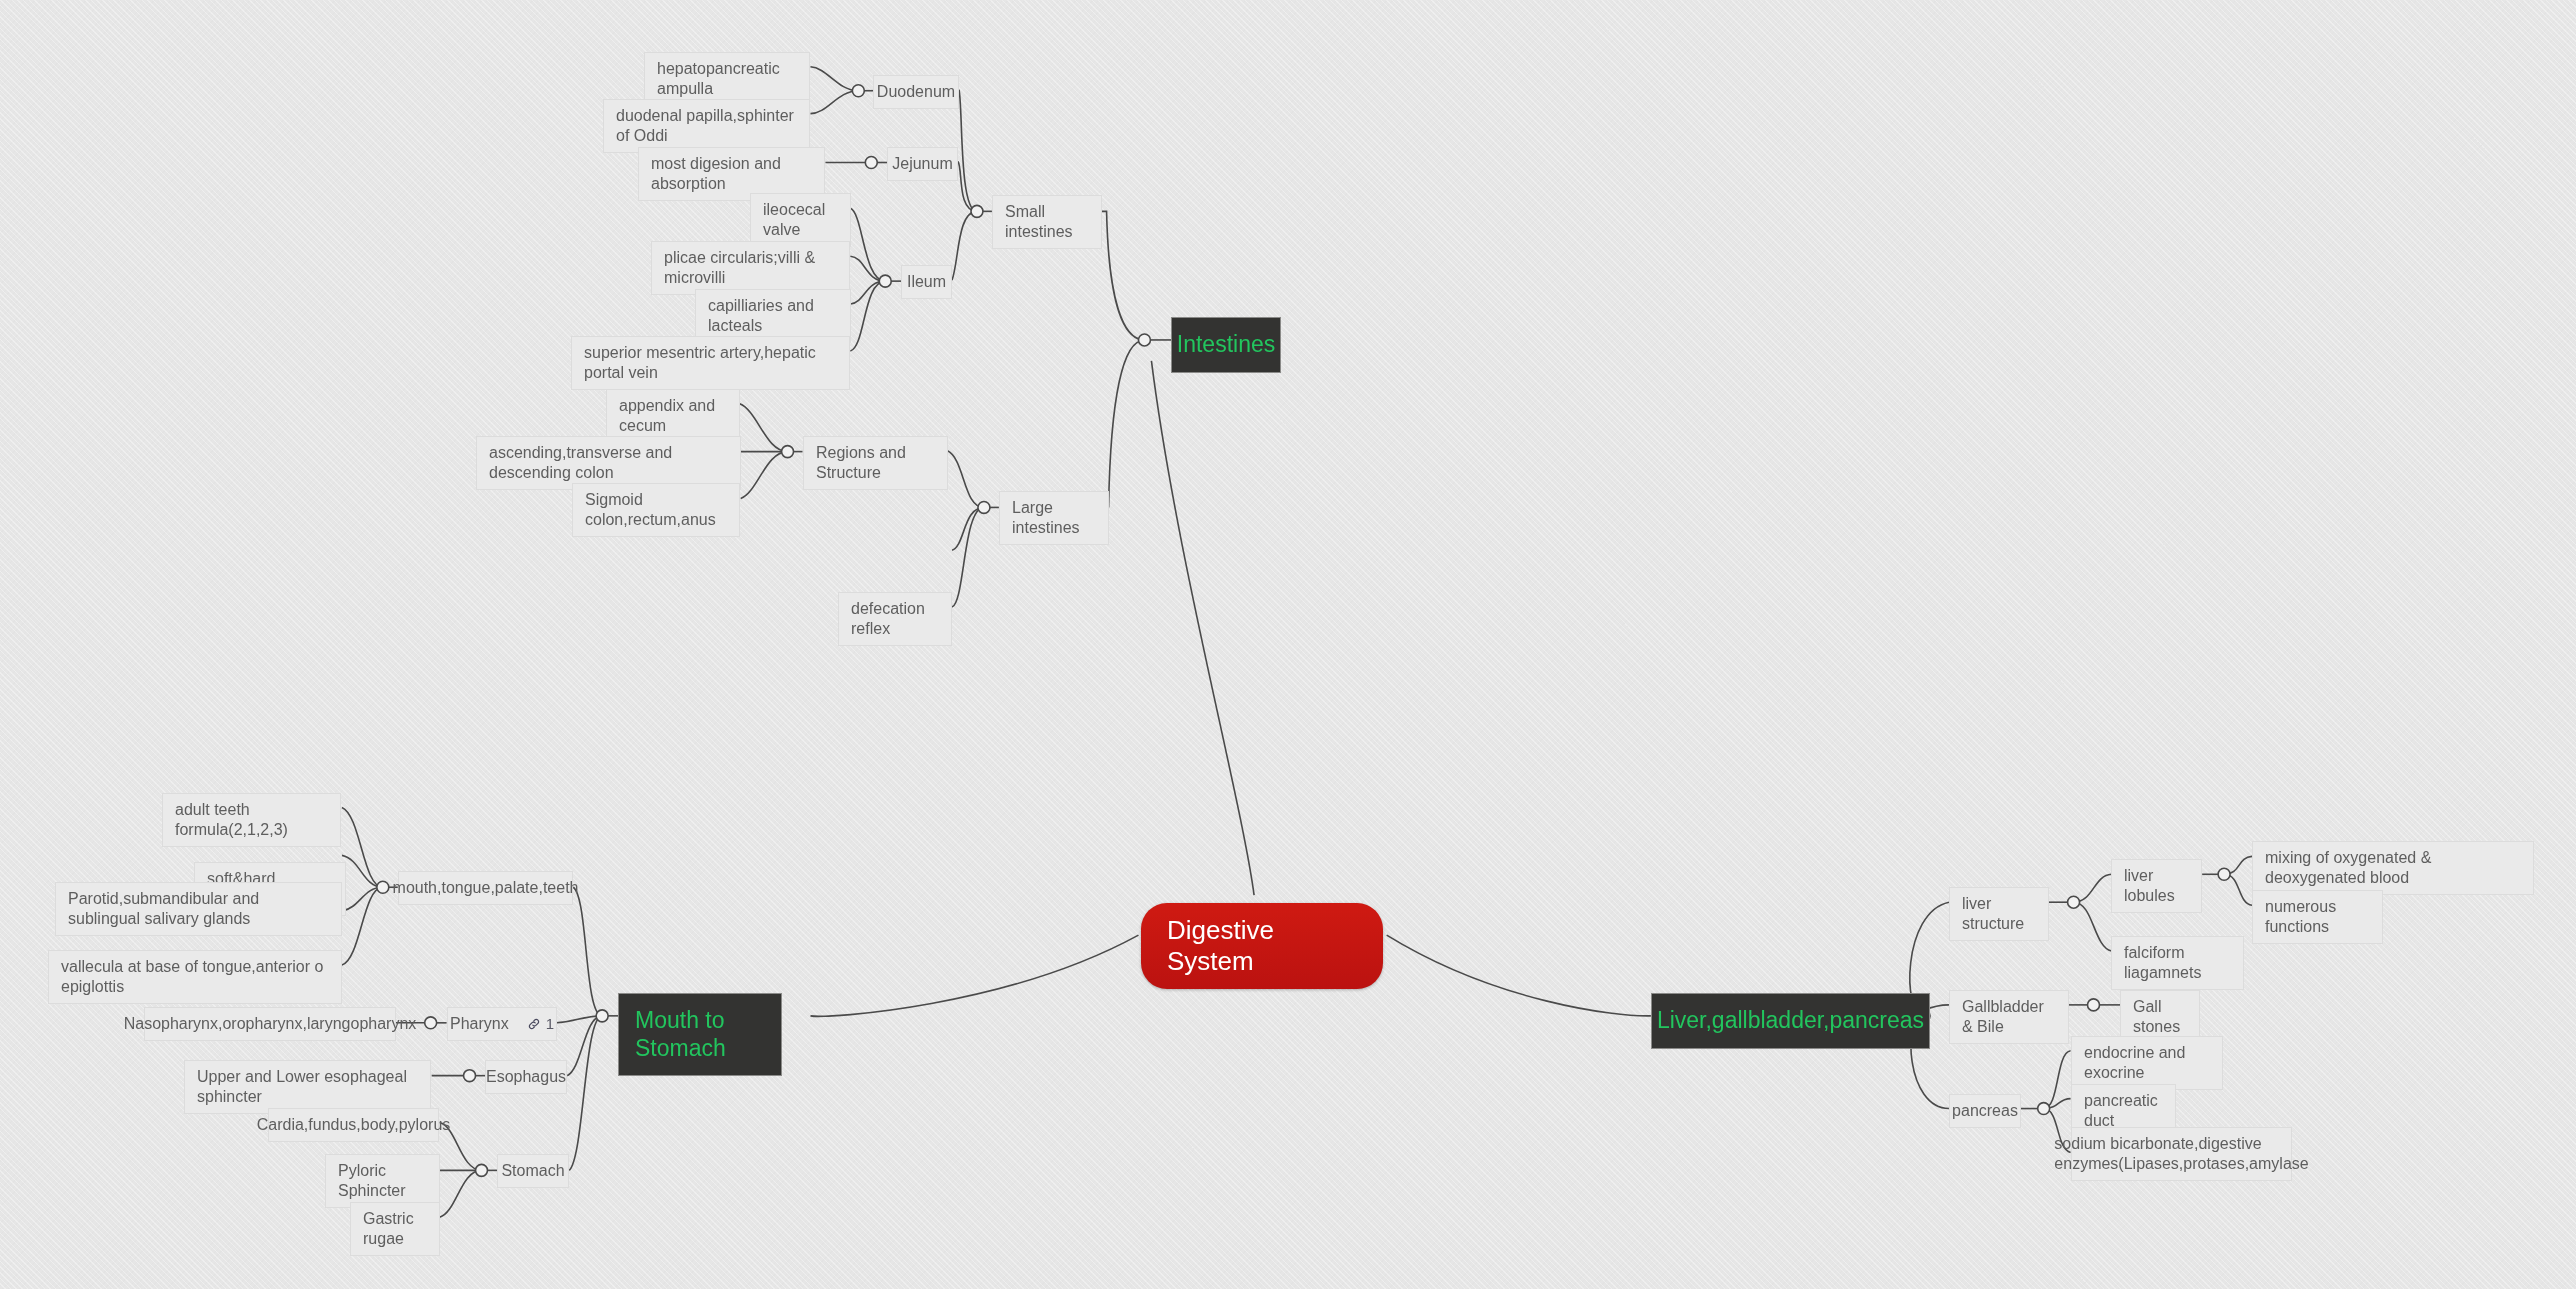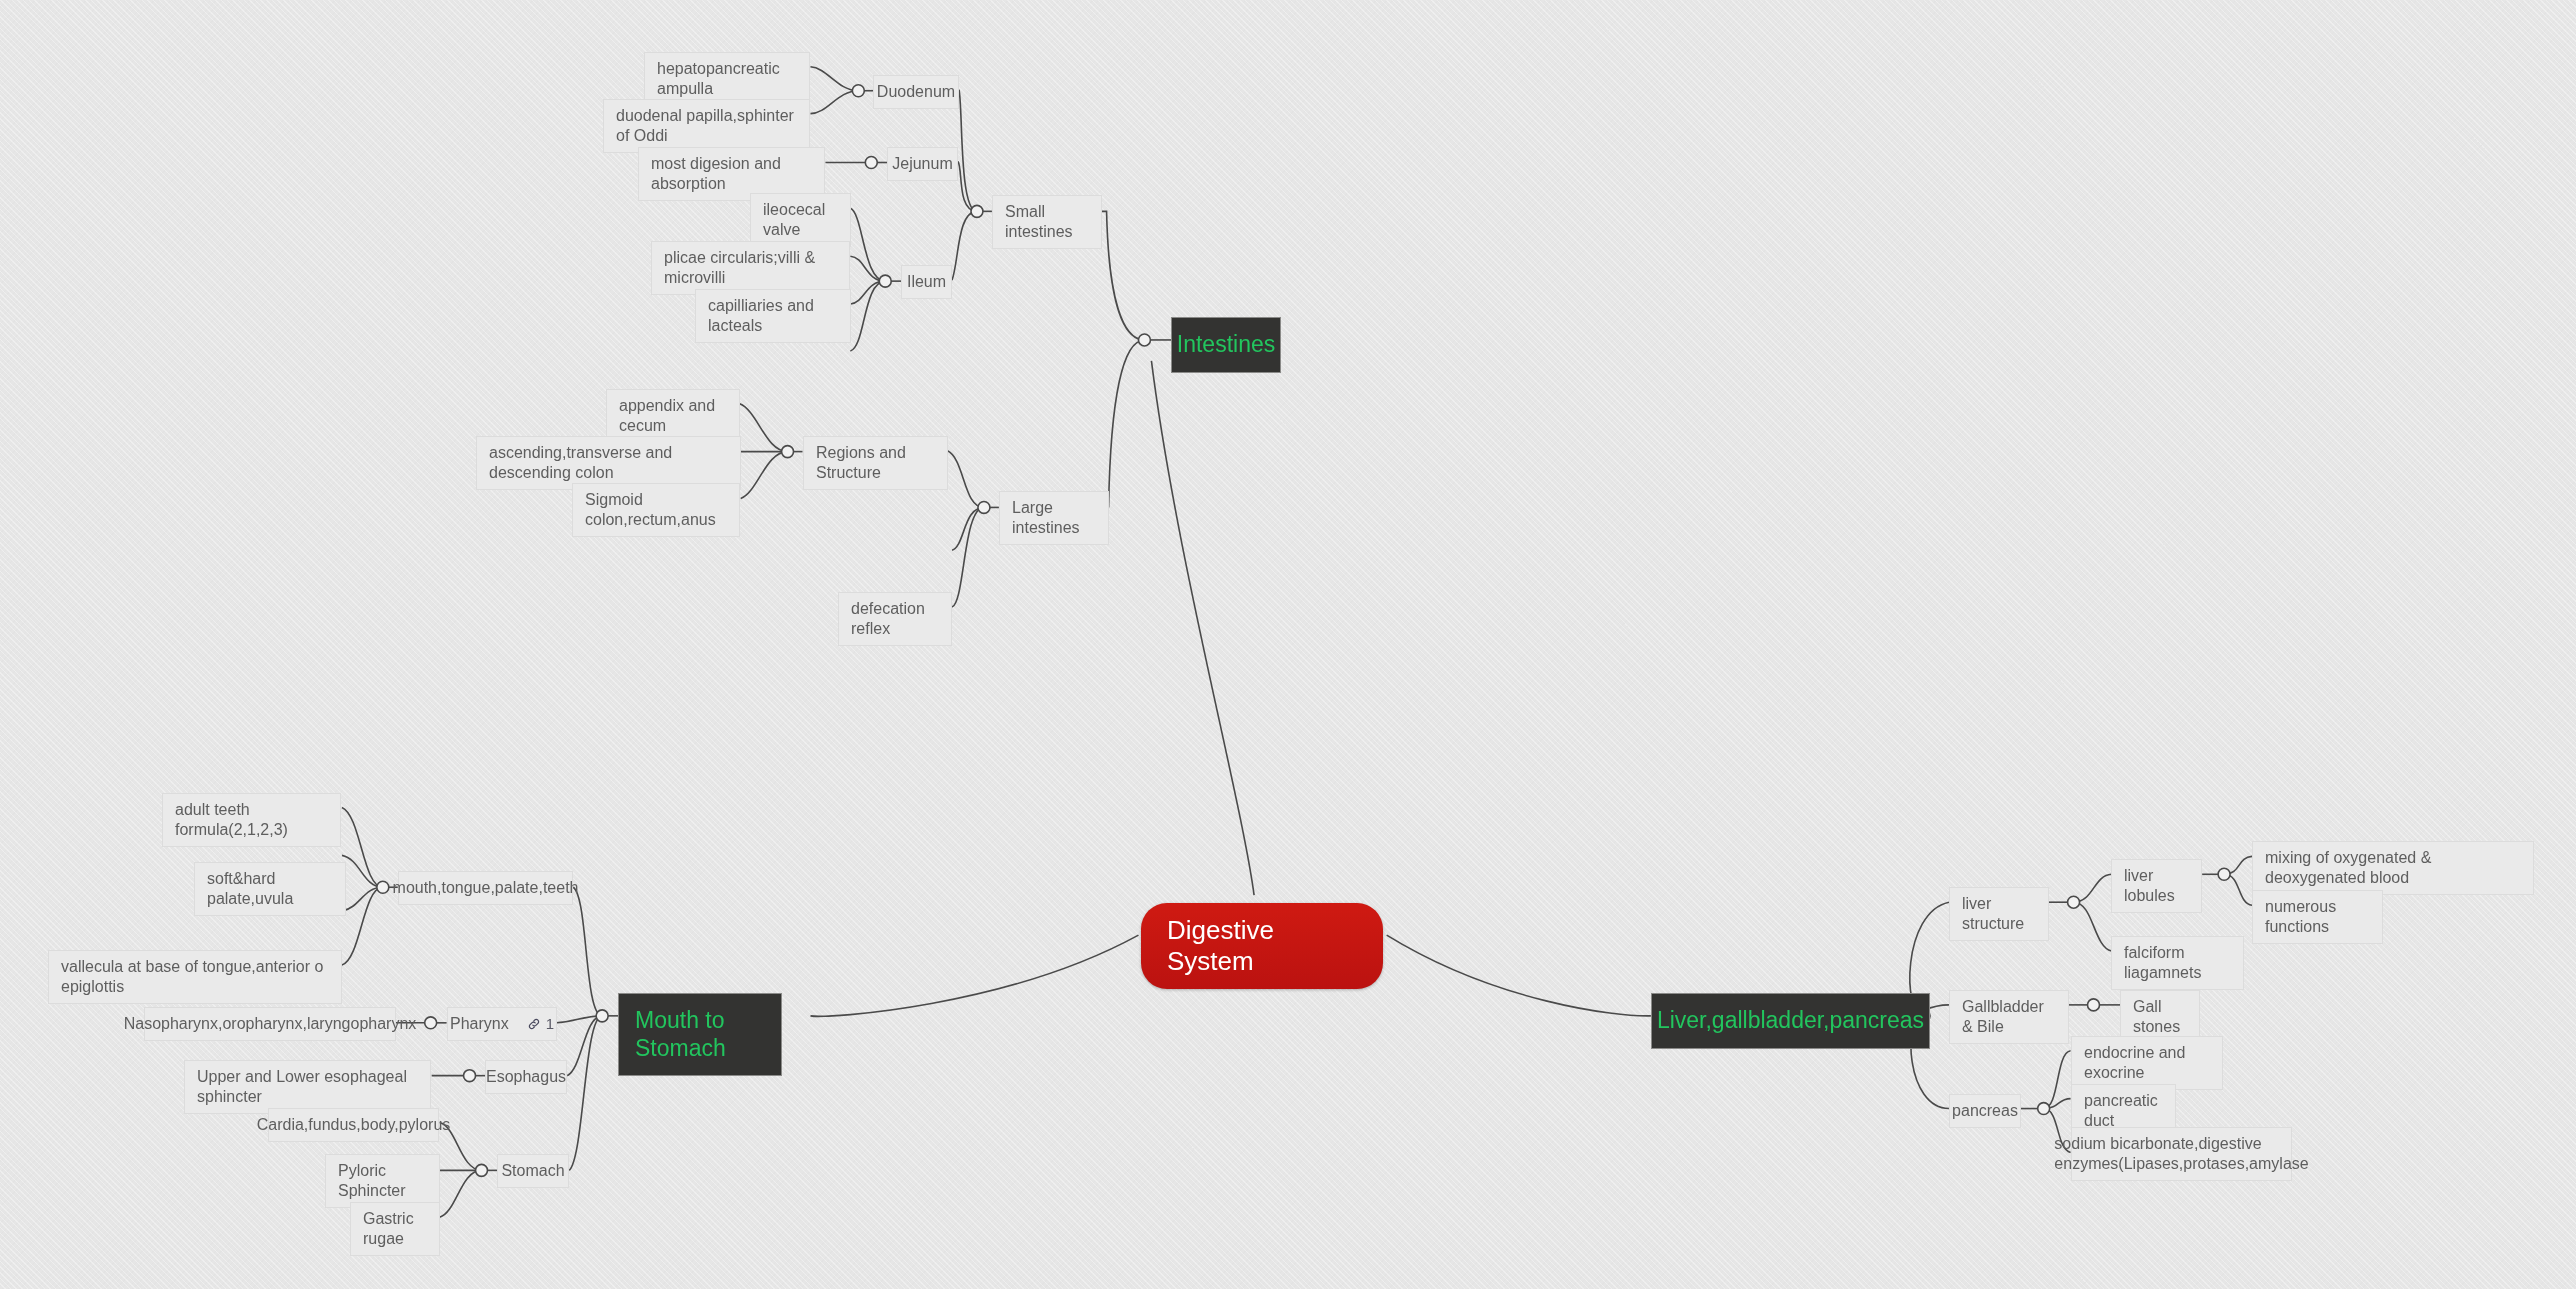--- a/index.html
+++ b/index.html
@@ -183,30 +183,32 @@
       </g>
   </svg>
 <div class="n-leaf center node" style="left: 644px; top: 52px; width: 166px; min-height: 30px;"><span>hepatopancreatic ampulla</span></div>
     <div class="n-leaf center node" style="left: 603px; top: 99px; width: 207px; min-height: 30px;"><span>duodenal papilla,sphinter of Oddi</span></div>
     <div class="n-leaf center node" style="left: 873px; top: 75px; width: 86px; min-height: 30px;"><span>Duodenum</span></div>
     <div class="n-leaf center node" style="left: 638px; top: 147px; width: 187px; min-height: 30px;"><span>most digesion and absorption</span></div>
     <div class="n-leaf center node" style="left: 887px; top: 147px; width: 71px; min-height: 30px;"><span>Jejunum</span></div>
     <div class="n-leaf center node" style="left: 750px; top: 193px; width: 101px; min-height: 30px;"><span>ileocecal valve</span></div>
     <div class="n-leaf center node" style="left: 651px; top: 241px; width: 199px; min-height: 30px;"><span>plicae circularis;villi &amp; microvilli</span></div>
     <div class="n-leaf center node" style="left: 695px; top: 289px; width: 156px; min-height: 30px;"><span>capilliaries and lacteals</span></div>
+    <div class="n-leaf center node" style="left: 571px; top: 336px; width: 279px; min-height: 30px;"><span>superior mesentric artery,hepatic portal vein</span></div>
     <div class="n-leaf center node" style="left: 901px; top: 265px; width: 51px; min-height: 30px;"><span>Ileum</span></div>
     <div class="n-leaf center node" style="left: 992px; top: 195px; width: 110px; min-height: 30px;"><span>Small intestines</span></div>
     <div class="n-leaf center node" style="left: 606px; top: 389px; width: 134px; min-height: 30px;"><span>appendix and cecum</span></div>
     <div class="n-leaf center node" style="left: 476px; top: 436px; width: 265px; min-height: 30px;"><span>ascending,transverse and descending colon</span></div>
     <div class="n-leaf center node" style="left: 572px; top: 483px; width: 168px; min-height: 30px;"><span>Sigmoid colon,rectum,anus</span></div>
     <div class="n-leaf center node" style="left: 803px; top: 436px; width: 145px; min-height: 30px;"><span>Regions and Structure</span></div>
     <div class="n-leaf center node" style="left: 838px; top: 592px; width: 114px; min-height: 30px;"><span>defecation reflex</span></div>
     <div class="n-leaf center node" style="left: 999px; top: 491px; width: 110px; min-height: 30px;"><span>Large intestines</span></div>
     <div class="n-leaf center node" style="left: 162px; top: 793px; width: 179px; min-height: 30px;"><span>adult teeth formula(2,1,2,3)</span></div>
     <div class="n-leaf center node" style="left: 194px; top: 840px; width: 152px; min-height: 30px; margin-top: 22px;"><span>soft&amp;hard palate,uvula</span></div>
+    <div class="n-leaf center node" style="left: 55px; top: 882px; width: 287px; min-height: 48px;"><span>Parotid,submandibular and sublingual salivary glands</span></div>
     <div class="n-leaf center node" style="left: 48px; top: 950px; width: 294px; min-height: 30px;"><span>vallecula at base of tongue,anterior o epiglottis</span></div>
     <div class="n-leaf center node" style="left: 398px; top: 871px; width: 175px; min-height: 30px;"><span>mouth,tongue,palate,teeth</span></div>
     <div class="n-leaf center node" style="left: 144px; top: 1007px; width: 252px; min-height: 30px; justify-content: center;"><span>Nasopharynx,oropharynx,laryngopharynx</span></div>
     <div class="n-leaf center node" style="left: 447px; top: 1007px; width: 110px; min-height: 30px; justify-content: center;"><span>Pharynx</span><span class="link-badge"><svg width="14" height="14" viewBox="0 0 24 24" fill="none" stroke="#4a4a5e" stroke-width="2.2" stroke-linecap="round">
           <path d="M10 14a4 4 0 0 0 5.7 0l3-3a4 4 0 1 0-5.7-5.7L11.5 7"></path>
           <path d="M14 10a4 4 0 0 0-5.7 0l-3 3a4 4 0 1 0 5.7 5.7l1.5-1.5"></path>
         </svg><span>1</span></span></div>
     <div class="n-leaf center node" style="left: 184px; top: 1060px; width: 247px; min-height: 30px;"><span>Upper and Lower esophageal sphincter</span></div>
     <div class="n-leaf center node" style="left: 485px; top: 1060px; width: 82px; min-height: 30px;"><span>Esophagus</span></div>
     <div class="n-leaf center node" style="left: 268px; top: 1108px; width: 171px; min-height: 30px;"><span>Cardia,fundus,body,pylorus</span></div>

